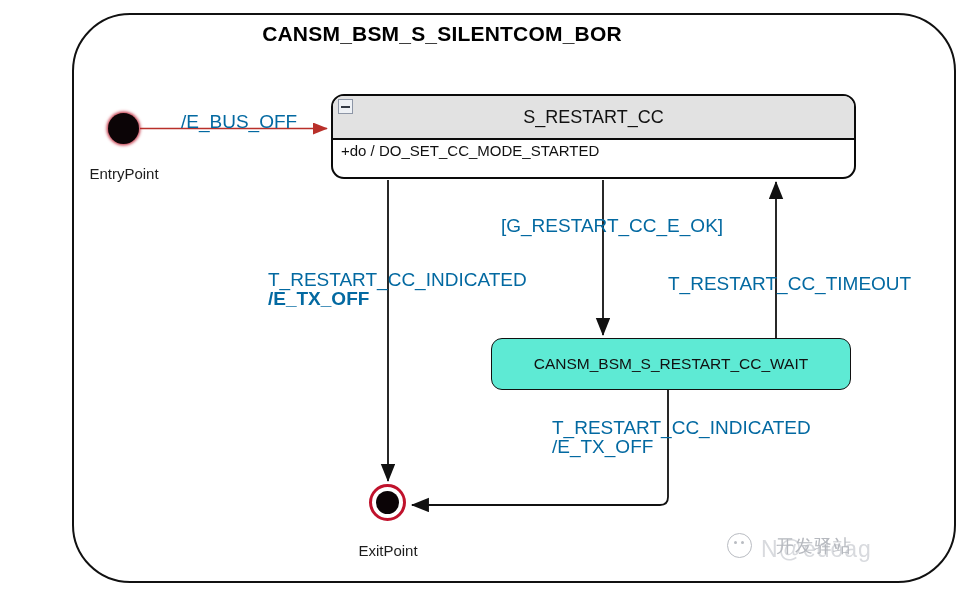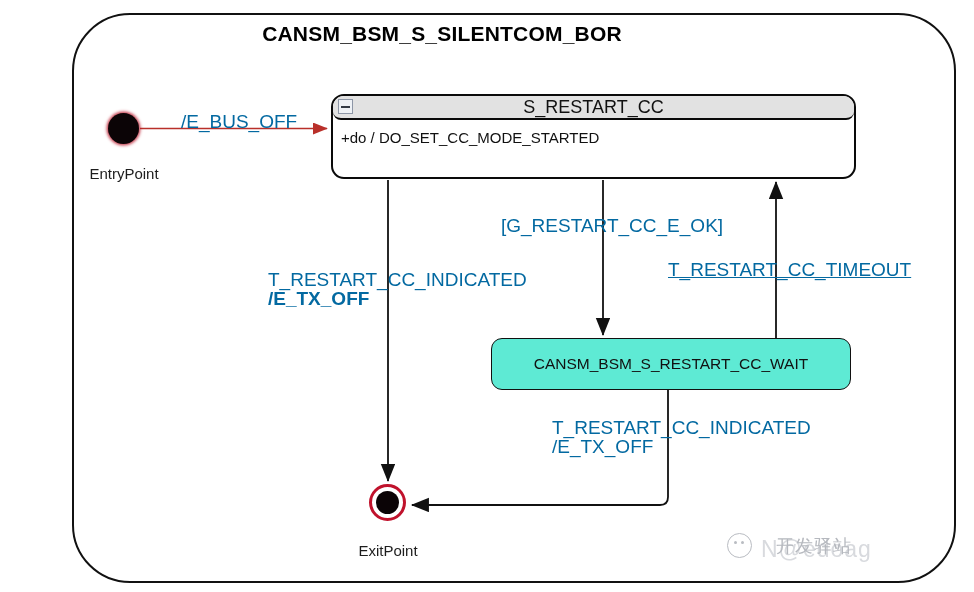--- a/index.html
+++ b/index.html
@@ -60,28 +60,27 @@
     height: 85px;
     border: 2.5px solid #0a0a0a;
     border-radius: 13px;
     background: #ffffff;
     box-sizing: border-box;
     z-index: 4;
     overflow: hidden;
   }
   .state-header {
     position: relative;
-    height: 24px;
+    height: 44px;
     background: #e2e2e2;
     border-bottom: 2.5px solid #0a0a0a;
     box-sizing: border-box;
     display: flex;
     align-items: center;
     justify-content: center;
-    border-radius: 8px;
   }
   .state-title {
     font-size: 18px;
     color: #111111;
     white-space: nowrap;
   }
   .collapse-icon {
     position: absolute;
     left: 5px;
     top: 3px;
@@ -94,21 +93,21 @@
     align-items: center;
     justify-content: center;
   }
   .collapse-icon i {
     display: block;
     width: 9px;
     height: 2px;
     background: #333a45;
   }
   .state-body {
-    padding: 9px 0 0 8px;
+    padding: 2px 0 0 8px;
     font-size: 15px;
     color: #111111;
     white-space: nowrap;
   }
 
   
   .wait-box {
     position: absolute;
     left: 491px;
     top: 338px;
@@ -191,21 +190,21 @@
     color: #0369a1;
     white-space: nowrap;
     line-height: 19px;
     z-index: 6;
   }
   .edge-label .bold {
     font-weight: bold;
   }
   #lbl-bus-off   { left: 181px; top: 112px; }
   #lbl-guard     { left: 501px; top: 216px; }
-  #lbl-timeout   { left: 668px; top: 260px; text-decoration: underline; }
+  #lbl-timeout   { left: 668px; top: 274px; }
   #lbl-ind-left  { left: 268px; top: 270px; }
   #lbl-ind-low   { left: 552px; top: 418px; }
 
   
   .watermark {
     position: absolute;
     left: 727px;
     top: 533px;
     display: flex;
     align-items: center;

